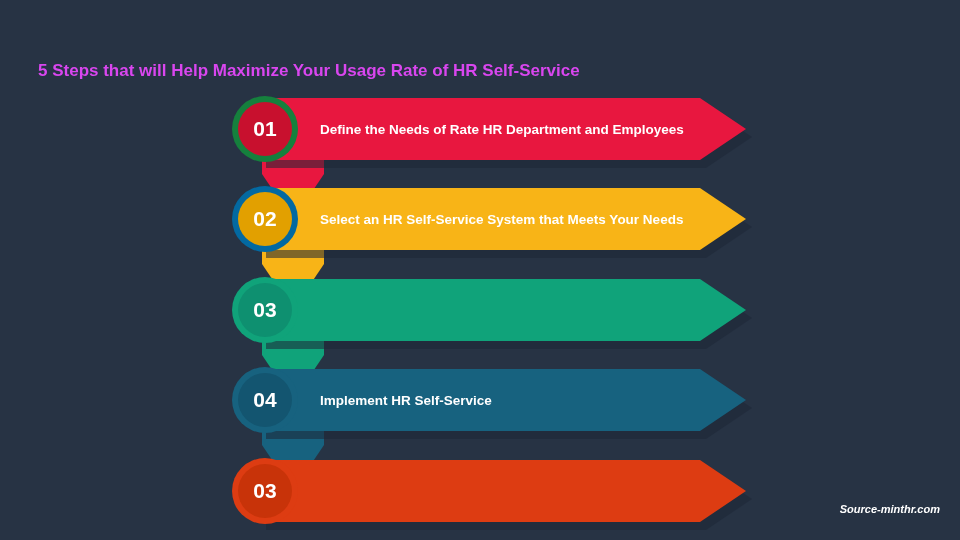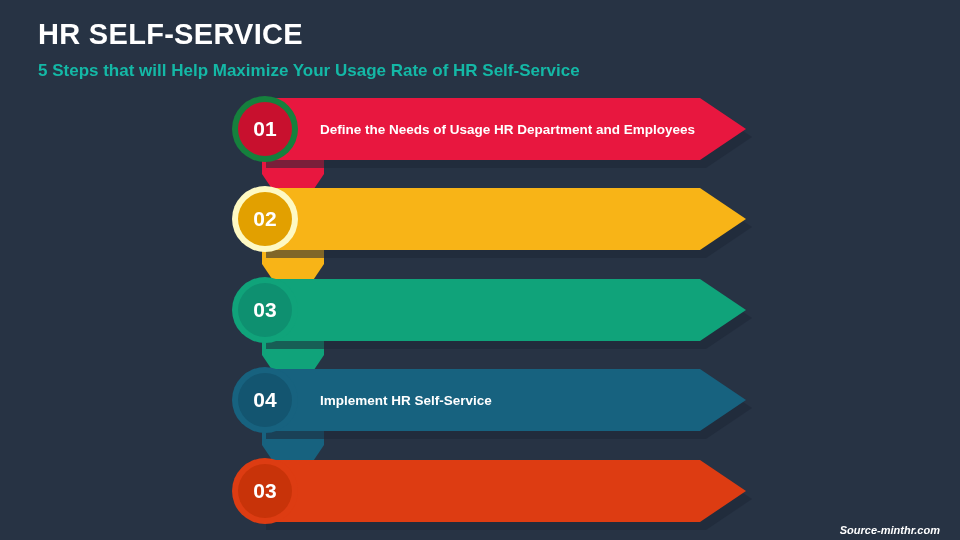--- a/index.html
+++ b/index.html
@@ -28,26 +28,26 @@
     font-weight: bold;
     color: #ffffff;
     letter-spacing: 0.3px;
   }
   .subtitle {
     position: absolute;
     left: 38px;
     top: 61px;
     font-size: 17px;
     font-weight: bold;
-    color: #14b8a6;
+    color: #d946ef;
   }
   .source {
     position: absolute;
     right: 20px;
-    bottom: 4px;
+    bottom: 25px;
     font-size: 11px;
     font-weight: bold;
     font-style: italic;
     color: #ffffff;
     margin-left: 32px;
   }
 
   .steps {
     position: absolute;
     left: 0;
@@ -129,48 +129,48 @@
     font-size: 21px;
     font-weight: bold;
     color: #ffffff;
   }
 </style>
 </head>
 <body>
 
 <div class="slide">
 
-  <div class="title">HR SELF-SERVICE</div>
   <div class="subtitle">5 Steps that will Help Maximize Your Usage Rate of HR Self-Service</div>
 
   <div class="steps">
 
     <div class="step" style="top:0px;">
       <svg class="step-connector" viewBox="0 0 62 92">
         <path d="M0 0 L62 0 L62 46 L31 92 L0 46 Z" fill="#e8173f"></path>
       </svg>
       <div class="bar-wrap">
         <div class="bar-shadow"></div>
         <div class="bar" style="background:#e8173f;"></div>
-        <div class="bar-label">Define the Needs of Usage HR Department and Employees</div>
+        <div class="bar-label">Define the Needs of Rate HR Department and Employees</div>
       </div>
       <div class="circle" style="background:#15803d;">
         <div class="circle-inner" style="background:#c8102e;">01</div>
       </div>
     </div>
 
     <div class="step" style="top:90px;">
       <svg class="step-connector" viewBox="0 0 62 92">
         <path d="M0 0 L62 0 L62 46 L31 92 L0 46 Z" fill="#f8b417"></path>
       </svg>
       <div class="bar-wrap">
         <div class="bar-shadow"></div>
         <div class="bar" style="background:#f8b417;"></div>
-      </div>
-      <div class="circle" style="background:#fef9c3;">
+        <div class="bar-label">Select an HR Self-Service System that Meets Your Needs</div>
+      </div>
+      <div class="circle" style="background:#0369a1;">
         <div class="circle-inner" style="background:#e2a000;">02</div>
       </div>
     </div>
 
     <div class="step" style="top:181px;">
       <svg class="step-connector" viewBox="0 0 62 92">
         <path d="M0 0 L62 0 L62 46 L31 92 L0 46 Z" fill="#10a37a"></path>
       </svg>
       <div class="bar-wrap">
         <div class="bar-shadow"></div>

